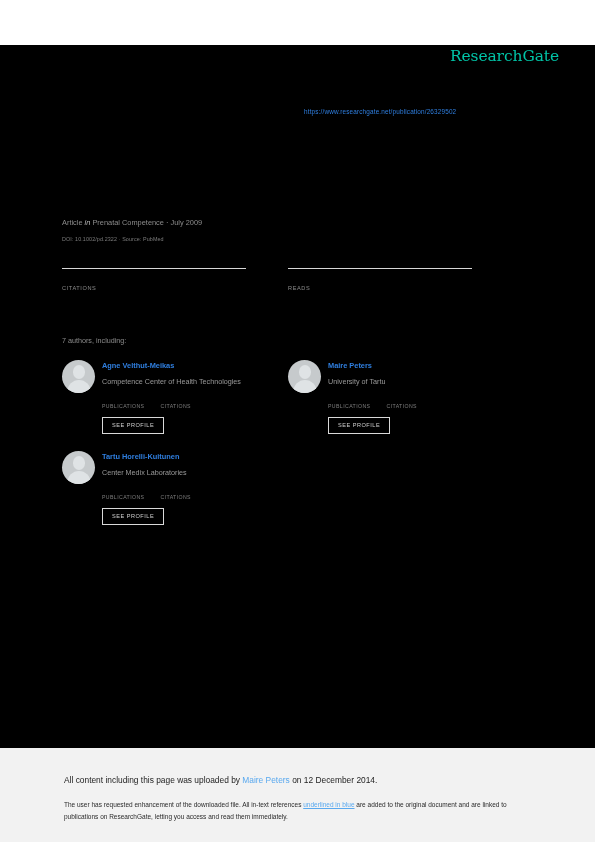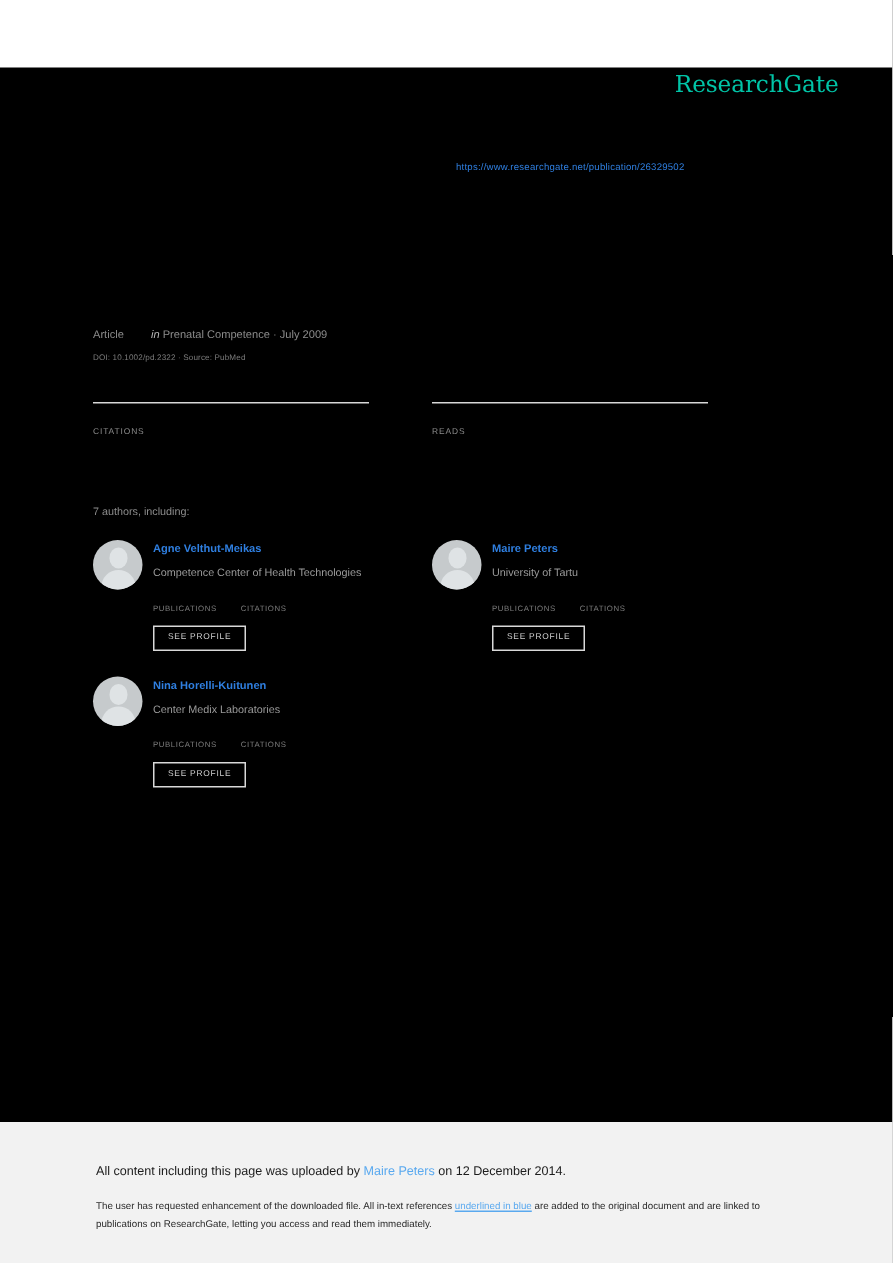--- a/index.html
+++ b/index.html
@@ -81,21 +81,20 @@
     position: absolute;
     left: 62px;
     top: 218px;
     font-size: 7.4px;
     color: #8c8c8c;
     white-space: nowrap;
   }
   .meta-line .em {
     font-style: italic;
     color: #b9b9b9;
-    margin-left: 16px;
   }
   .doi-line {
     position: absolute;
     left: 62px;
     top: 236px;
     font-size: 5.4px;
     color: #7c7c7c;
     letter-spacing: 0.1px;
     white-space: nowrap;
   }
@@ -364,21 +363,21 @@
 
     <div class="author-row">
 
 
       <div class="author">
         <div class="avatar">
           <div class="head"></div>
           <div class="body"></div>
         </div>
         <div class="author-info">
-          <div class="author-name">Nina Horelli-Kuitunen</div>
+          <div class="author-name">Tartu Horelli-Kuitunen</div>
           <div class="author-aff">Center Medix Laboratories</div>
           <div class="author-stats">
             <div class="astat">
               <div class="astat-num"></div>
               <div class="astat-label">PUBLICATIONS</div>
             </div>
             <div class="astat">
               <div class="astat-num"></div>
               <div class="astat-label">CITATIONS</div>
             </div>

